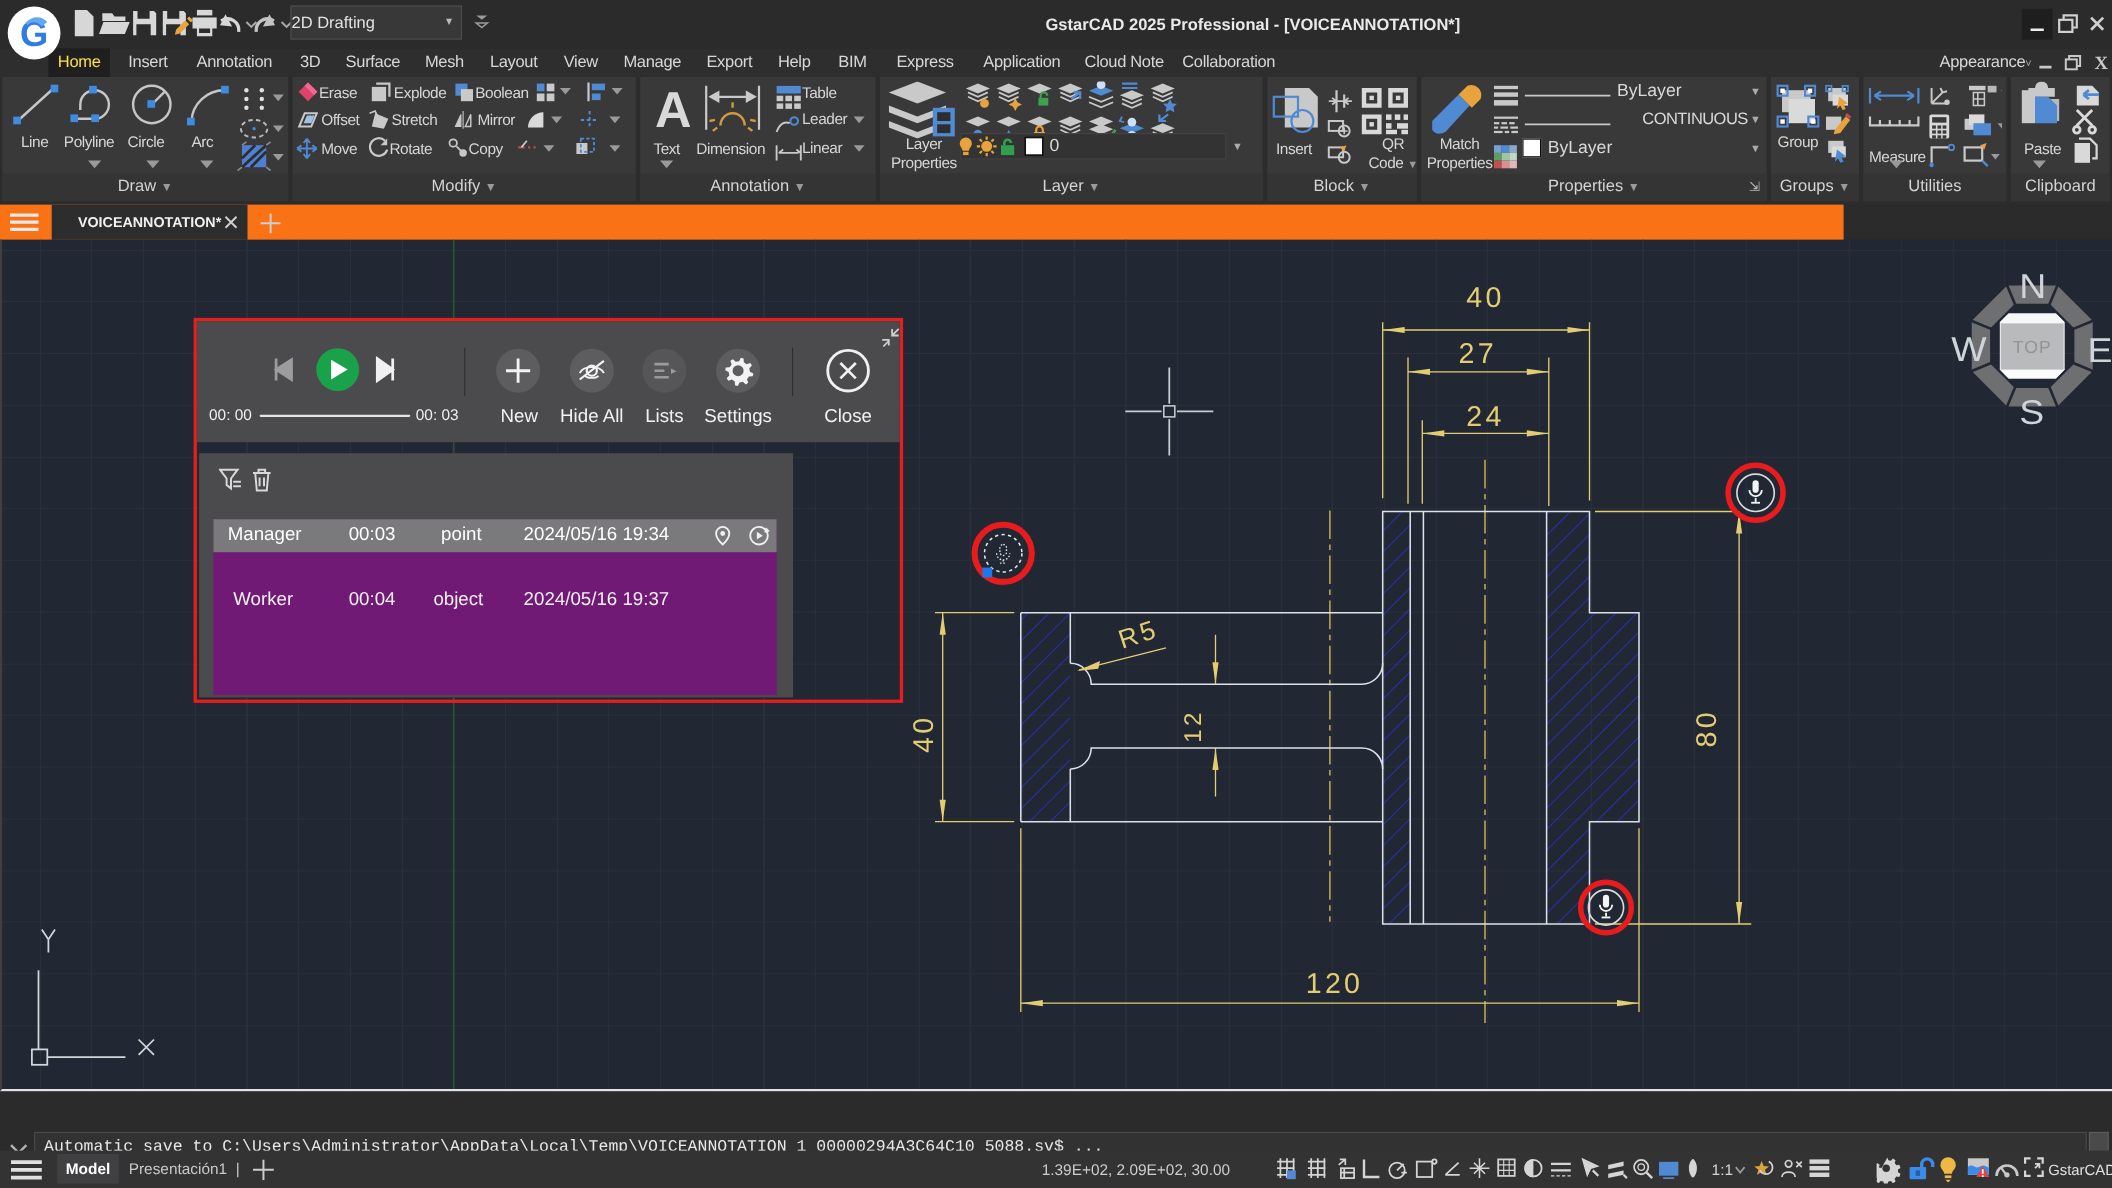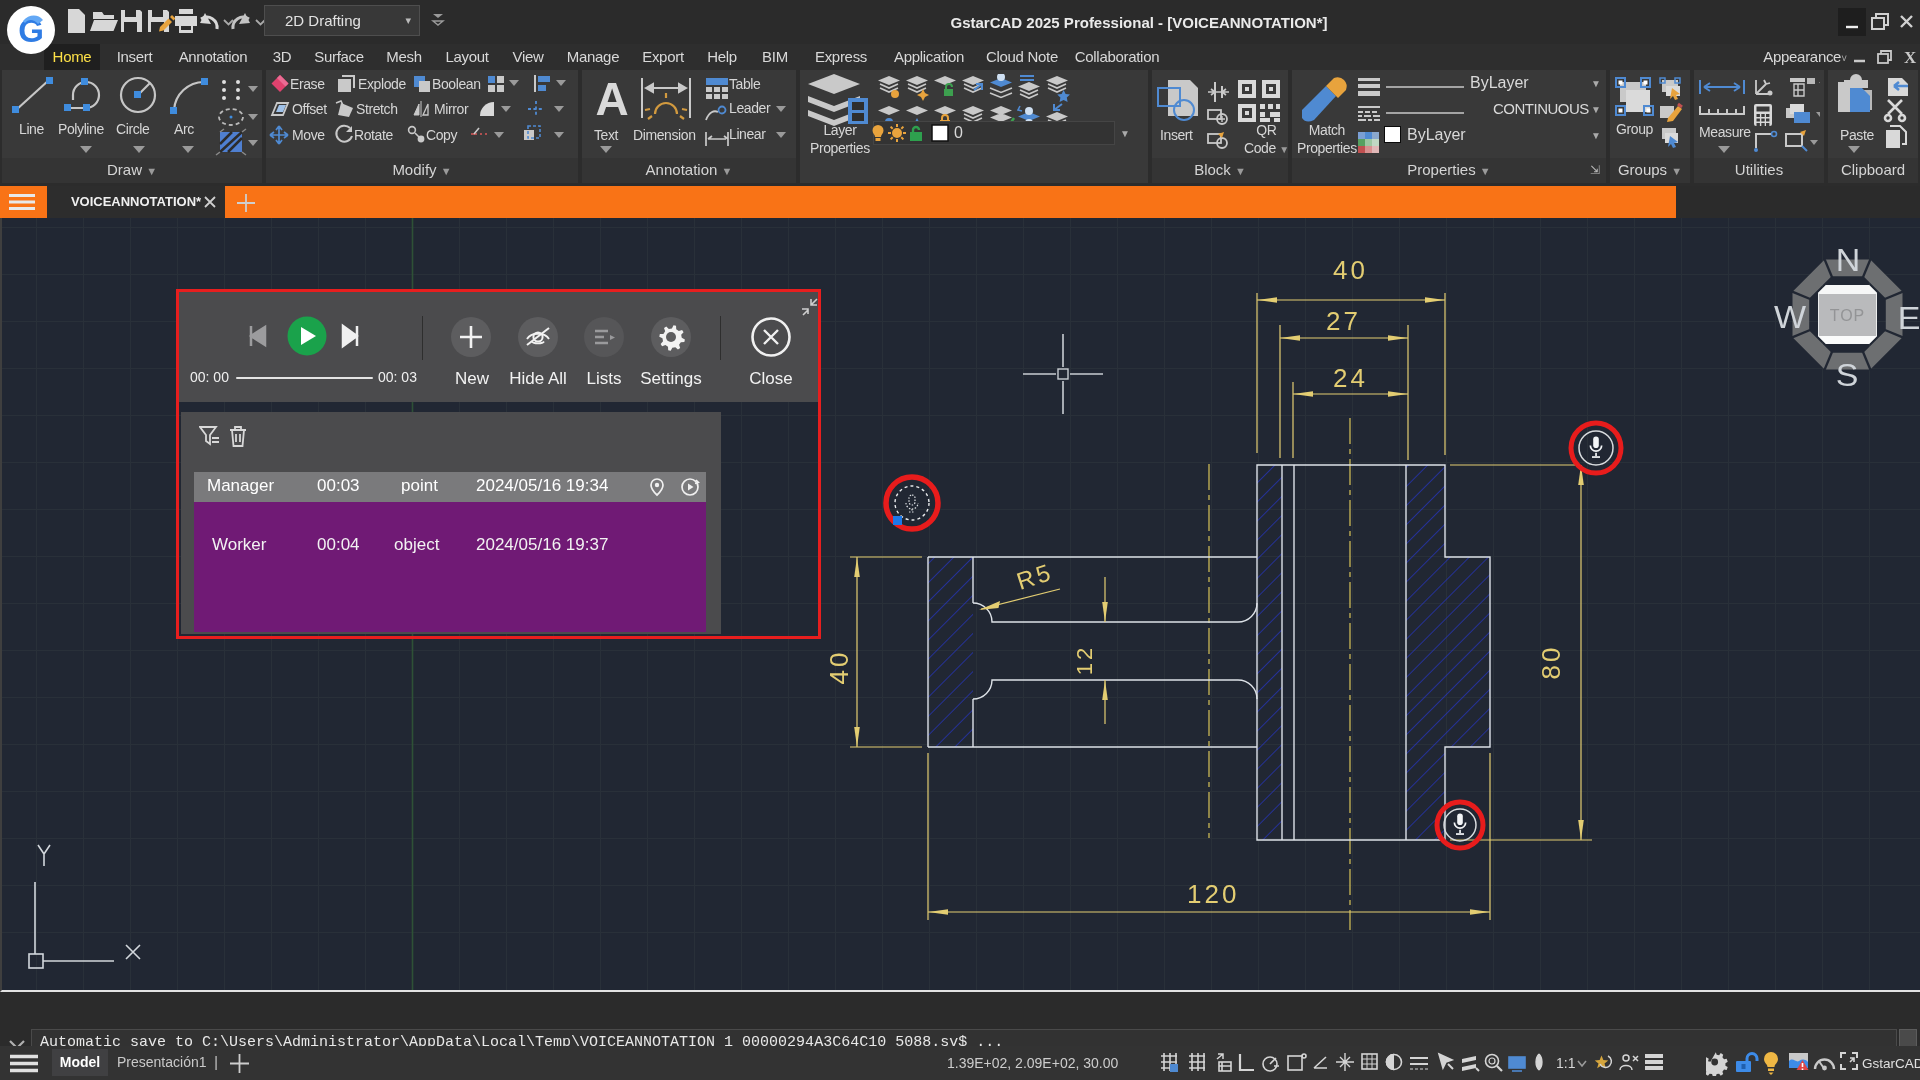--- a/index.html
+++ b/index.html
@@ -4,21 +4,21 @@
 <style>
 * { margin:0; padding:0; box-sizing:border-box; }
 html,body { width:1920px; height:1080px; overflow:hidden; background:#2b2b2b; }
 body, .app { font-family:"Liberation Sans", sans-serif; }
 .app { position:relative; width:1920px; height:1080px; }
 .abs { position:absolute; }
 
 .titlebar { position:absolute; left:0; top:0; width:1920px; height:44px; background:#2b2b2b; }
 .logo { position:absolute; left:7px; top:6px; width:48px; height:48px; border-radius:50%; background:#fff; z-index:30; }
 .title-text { position:absolute; top:14px; left:879px; width:520px; text-align:center; color:#eaeaea; font-size:15px; font-weight:bold; white-space:nowrap; }
-.combo2d { position:absolute; left:264px; top:5px; width:156px; height:31px; background:#383838; border:1px solid #4e4e4e; color:#e2e2e2; font-size:15px; line-height:29px; padding-left:20px; }
+.combo2d { position:absolute; left:264px; top:5px; width:156px; height:31px; background:#383838; border:1px solid #4e4e4e; color:#e2e2e2; font-size:15px; line-height:29px; padding-left:0; }
 
 .menubar { position:absolute; left:0; top:44px; width:1920px; height:26px; background:#2e2e2e; }
 .menubar .mi { position:absolute; top:0; height:26px; line-height:26px; color:#d8d8d8; font-size:15px; letter-spacing:-0.3px; text-align:center; }
 .mi.active { background:#1f1f1f; color:#fde047; }
 
 .ribbon { position:absolute; left:0; top:70px; width:1920px; height:116px; background:#2c2c2c; }
 .panel { position:absolute; top:0; height:113px; background:#393939; }
 .panel .plabel { position:absolute; left:0; bottom:0; width:100%; height:25px; background:#343434; color:#d4d4d4; font-size:15px; text-align:center; line-height:24px; }
 .icon-label { position:absolute; color:#d6d6d6; font-size:14px; letter-spacing:-0.4px; white-space:nowrap; }
 
@@ -391,20 +391,21 @@
             </g>
           </g>
         <g transform="translate(40,3)">
             <rect x="0" y="6" width="12" height="9" fill="#2ea04e"></rect>
             <path d="M3 6 v-2 a3 3 0 0 1 6 0" stroke="#2ea04e" stroke-width="2.4" fill="none"></path>
           </g>
         <rect x="62" y="2" width="16" height="16" fill="#ffffff" stroke="#111" stroke-width="1.5"></rect>
       </svg>
       <div class="abs" style="left:154px;top:54px;color:#d9d9d9;font-size:16px">0</div>
       <div class="abs" style="left:320px;top:58px;color:#aaa;font-size:10px">▼</div>
+      <div class="plabel">Layer <span style="font-size:11px;color:#9a9a9a">▼</span></div>
     </div>
 
     <div class="panel" style="left:1152px;width:136px">
       <svg class="abs" style="left:4px;top:6px" width="128" height="78" viewBox="0 0 128 78">
         <g transform="translate(2,4)">
             <path d="M10 0 h22 l8 8 v28 h-30 z" fill="#c9c9c9"></path>
             <rect x="0" y="8" width="22" height="18" fill="none" stroke="#4f8ad2" stroke-width="2"></rect>
             <circle cx="26" cy="30" r="10" fill="none" stroke="#4f8ad2" stroke-width="2"></circle>
           </g>
         <g stroke="#c9c9c9" stroke-width="2" fill="none" transform="translate(52,6)">
@@ -579,21 +580,21 @@
             <circle cx="2" cy="20" r="2" fill="#4f8ad2" stroke="none"></circle>
             <circle cx="20" cy="4" r="2.5" fill="none" stroke="#4f8ad2" stroke-width="1.6"></circle>
           </g>
         <g transform="translate(88,54)">
             <rect x="0" y="4" width="16" height="12" fill="none" stroke="#c9c9c9" stroke-width="2"></rect>
             <path d="M14 2 l6 -2 -2 6 z" fill="#e8a33d"></path>
             <path d="M16 16 l5 5" stroke="#4f8ad2" stroke-width="2"></path>
             <path d="M24 6 l4 5 4 -5 z" fill="#9a9a9a" transform="translate(0,4)"></path>
           </g>
       </svg>
-      <div class="icon-label" style="left:5px;top:54px">Measure</div>
+      <div class="icon-label" style="left:5px;top:64px">Measure</div>
       <svg class="abs" style="left:22px;top:74px" width="20" height="12" viewBox="0 0 20 12">
           <path d="M2 2 l6 7 6 -7 z" fill="#9a9a9a"></path>
         </svg>
       <div class="plabel">Utilities</div>
     </div>
 
     <div class="panel" style="left:1828px;width:90px">
       <svg class="abs" style="left:6px;top:4px" width="84" height="80" viewBox="0 0 84 80">
         <g transform="translate(2,2)">
             <path d="M8 4 h6 a5 5 0 0 1 12 0 h6 v8 h-24 z" fill="#c9c9c9"></path>

